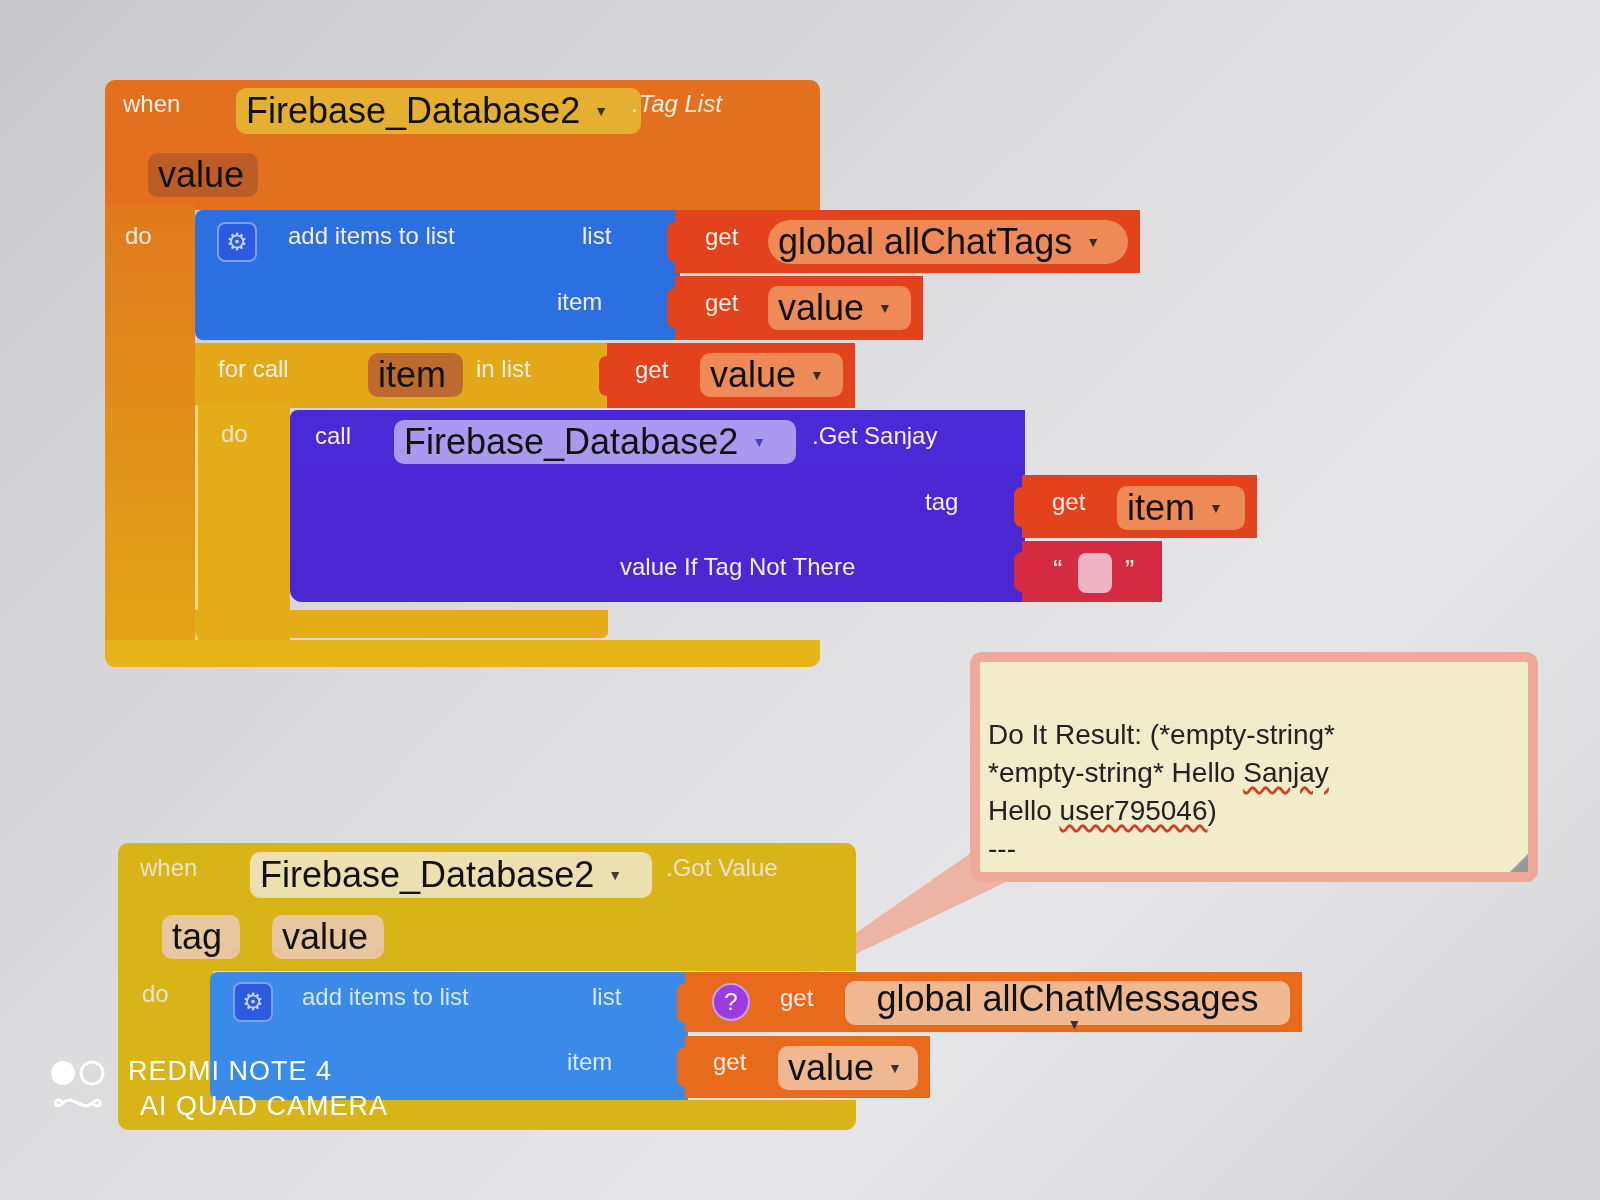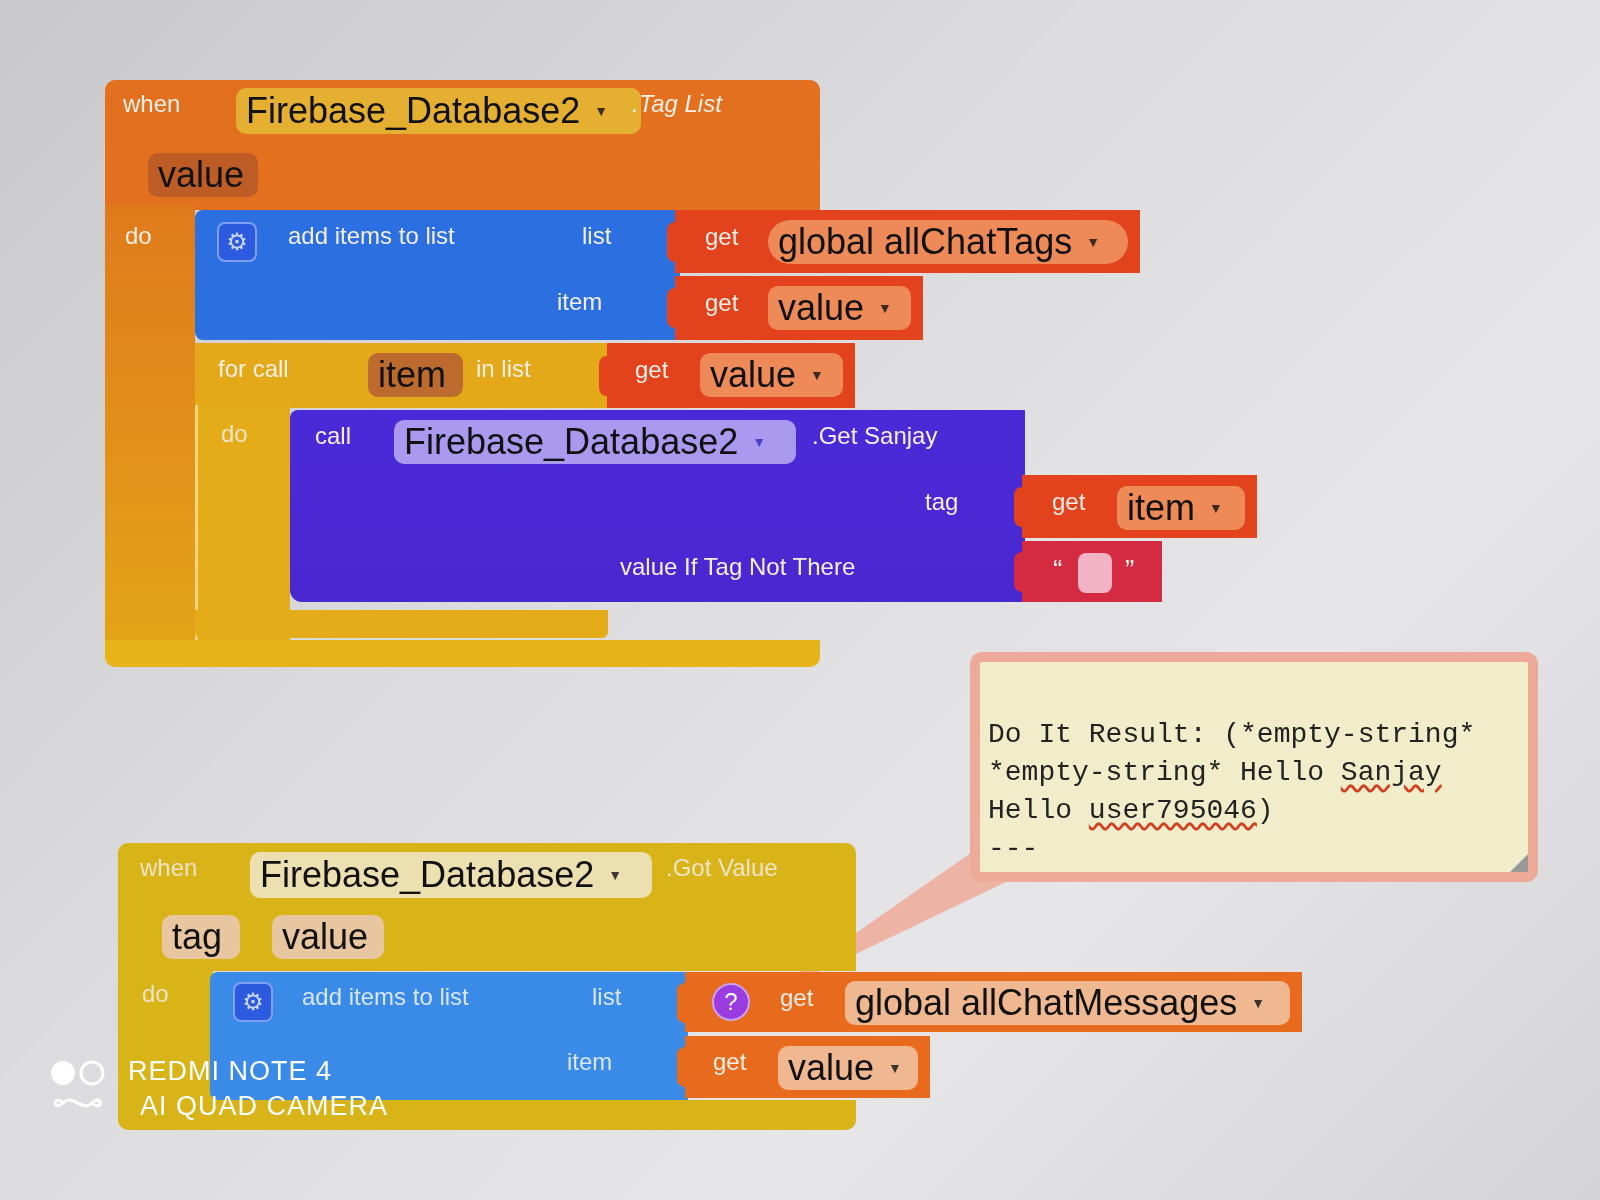--- a/index.html
+++ b/index.html
@@ -9,21 +9,21 @@
   .abs{position:absolute;}
   .lbl{position:absolute;color:#f4efe6;font-size:24px;white-space:nowrap;line-height:1;}
   .lbl.dim{color:#ece4c8;}
   .pill{position:absolute;border-radius:10px;color:#111;font-size:36px;white-space:nowrap;line-height:1;
     display:flex;align-items:center;padding:0 10px;box-sizing:border-box;}
   .arrow{font-size:14px;margin-left:14px;opacity:.8;}
   .notch{position:absolute;width:8px;height:40px;border-radius:8px 0 0 8px;}
   .gear{position:absolute;width:40px;height:40px;border-radius:8px;background:#2d5be0;
     border:2px solid #7fa0f0;display:flex;align-items:center;justify-content:center;color:#c8d6ff;font-size:24px;box-sizing:border-box;}
   .bubble{position:absolute;background:#f1ecca;border:10px solid #eeaa98;border-radius:12px;box-sizing:border-box;}
-  .mono{font-family:Liberation Mono, monospace;font-size:28px;color:#222;line-height:38px;white-space:pre;}
+  .mono{font-family:Liberation Sans, sans-serif;font-size:28px;color:#222;line-height:38px;white-space:pre;}
   .squig{text-decoration:underline wavy #d04020;text-underline-offset:4px;}
   .wm{position:absolute;color:#fff;font-size:27px;letter-spacing:1px;line-height:1;}
 </style>
 </head>
 <body>
 
 <div>
 
   <div class="abs" style="left:105px;top:80px;width:715px;height:130px;background:#e2701e;border-radius:10px 10px 0 0;"></div>
   <div class="abs" style="left:105px;top:205px;width:90px;height:440px;background:linear-gradient(#e07a1c,#e3a418);"></div>
@@ -146,21 +146,21 @@
     <div class="abs" style="left:210px;top:972px;width:478px;height:128px;background:#3a8ae8;border-radius:8px 0 0 8px;"></div>
     <div class="gear" style="left:233px;top:982px;">⚙</div>
     <span class="lbl" style="left:302px;top:985px;color:#d8e6f8;">add items to list</span>
     <span class="lbl" style="left:592px;top:985px;color:#d8e6f8;">list</span>
     <span class="lbl" style="left:567px;top:1050px;color:#d8e6f8;">item</span>
 
     <div class="abs" style="left:685px;top:972px;width:617px;height:60px;background:#e86a1c;"></div>
     <div class="notch" style="left:677px;top:983px;background:#e86a1c;"></div>
     <div class="abs" style="left:712px;top:983px;width:38px;height:38px;border-radius:50%;background:#9a3ce0;border:2px solid #c9a0f0;color:#fff;font-size:24px;display:flex;align-items:center;justify-content:center;box-sizing:border-box;">?</div>
     <span class="lbl" style="left:780px;top:986px;">get</span>
-    <div class="pill" style="left:845px;top:981px;height:44px;width:445px;background:#f0b890;">
+    <div class="pill" style="left:845px;top:981px;height:44px;width:445px;background:#f0b890;flex-direction:column;">
       <span>global allChatMessages</span>
       <span class="arrow">▼</span>
     </div>
 
     <div class="abs" style="left:685px;top:1036px;width:245px;height:62px;background:#e86a1c;"></div>
     <div class="notch" style="left:677px;top:1047px;background:#e86a1c;"></div>
     <span class="lbl" style="left:713px;top:1050px;">get</span>
     <div class="pill" style="left:778px;top:1046px;height:44px;width:140px;background:#f0b890;">
       <span>value</span>
       <span class="arrow">▼</span>

